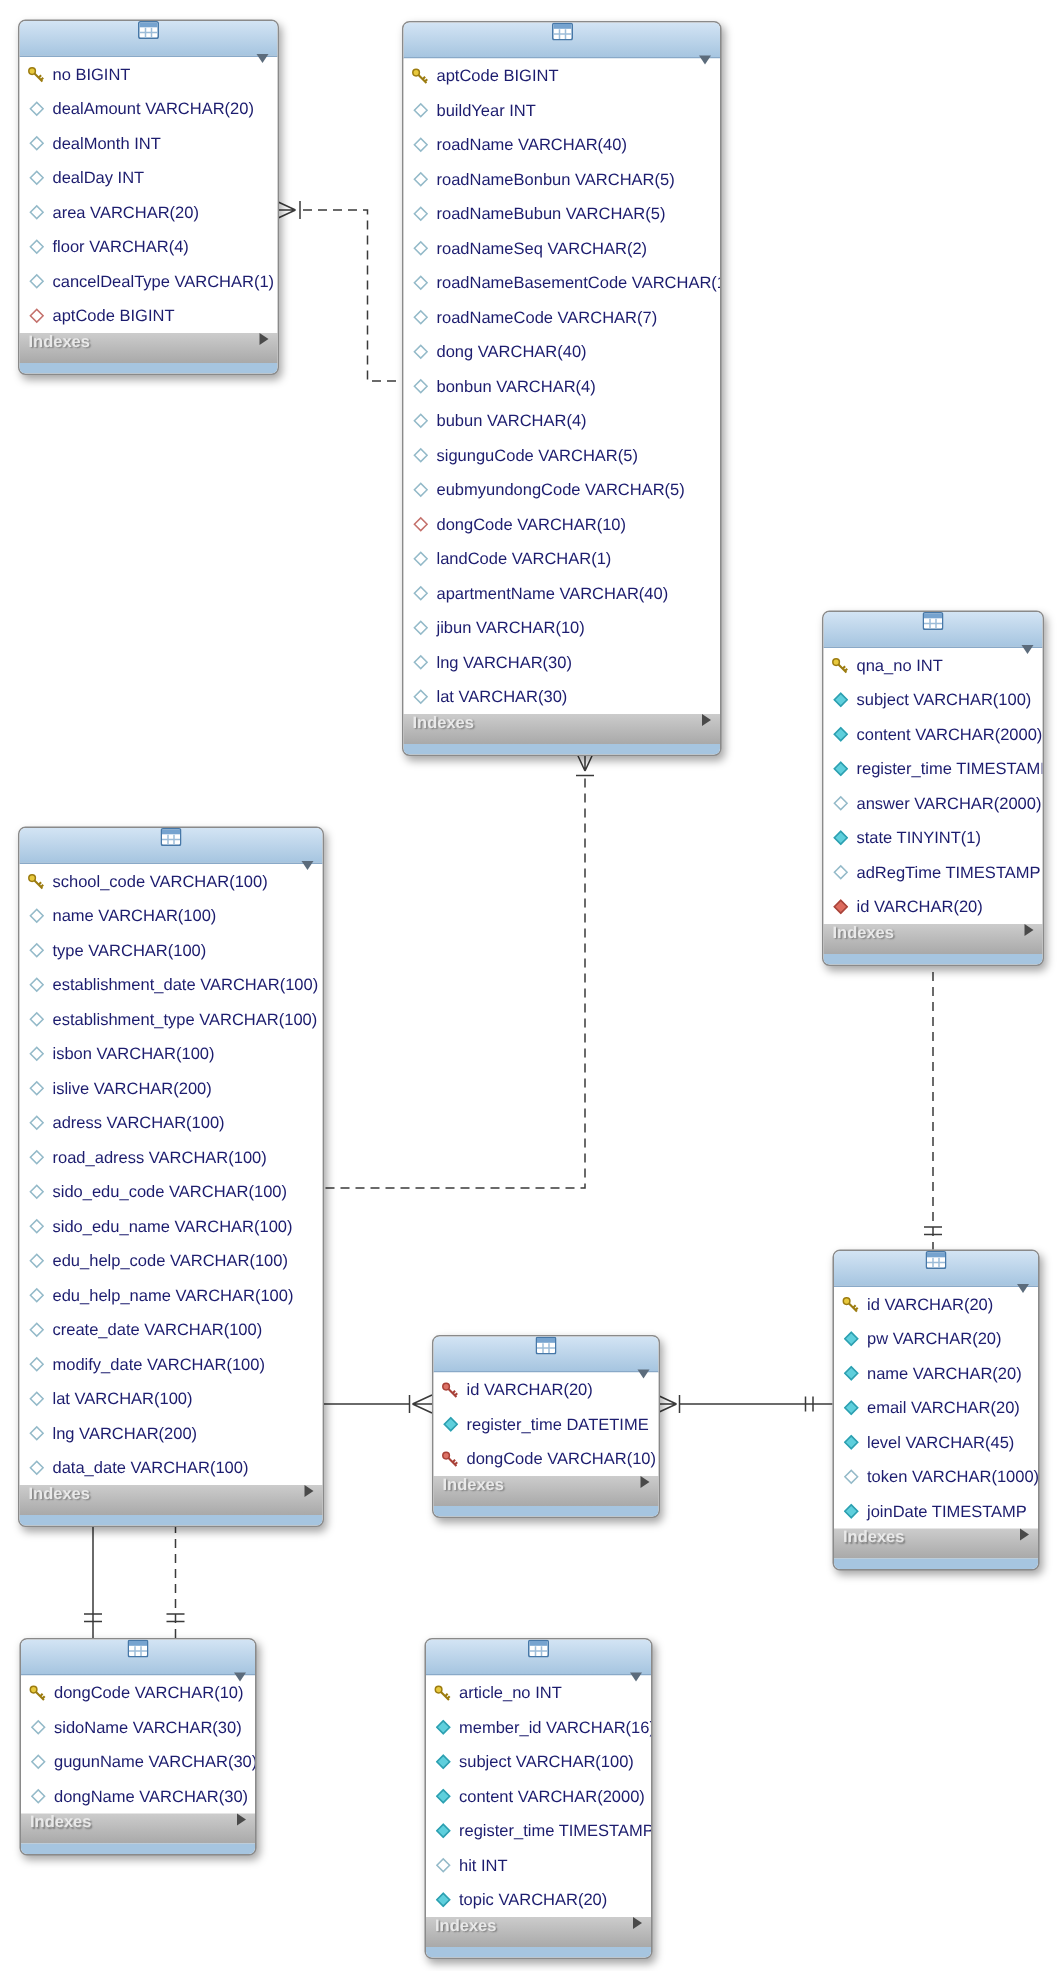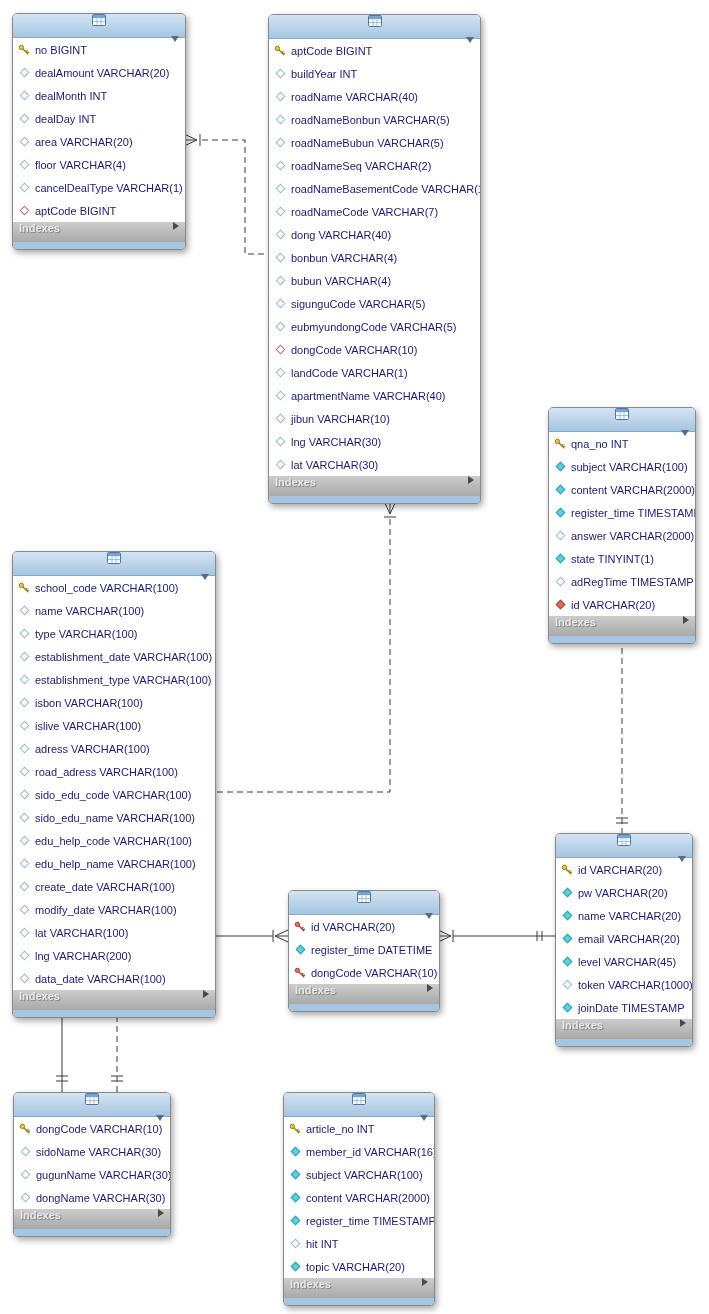--- a/index.html
+++ b/index.html
@@ -411,21 +411,21 @@
         <div class="col-row">
           <span class="cicon">
             <span class="dm dm-open"></span>
           </span>
           <span>isbon VARCHAR(100)</span>
         </div>
         <div class="col-row">
           <span class="cicon">
             <span class="dm dm-open"></span>
           </span>
-          <span>islive VARCHAR(100)</span>
+          <span>islive VARCHAR(200)</span>
         </div>
         <div class="col-row">
           <span class="cicon">
             <span class="dm dm-open"></span>
           </span>
           <span>adress VARCHAR(100)</span>
         </div>
         <div class="col-row">
           <span class="cicon">
             <span class="dm dm-open"></span>

